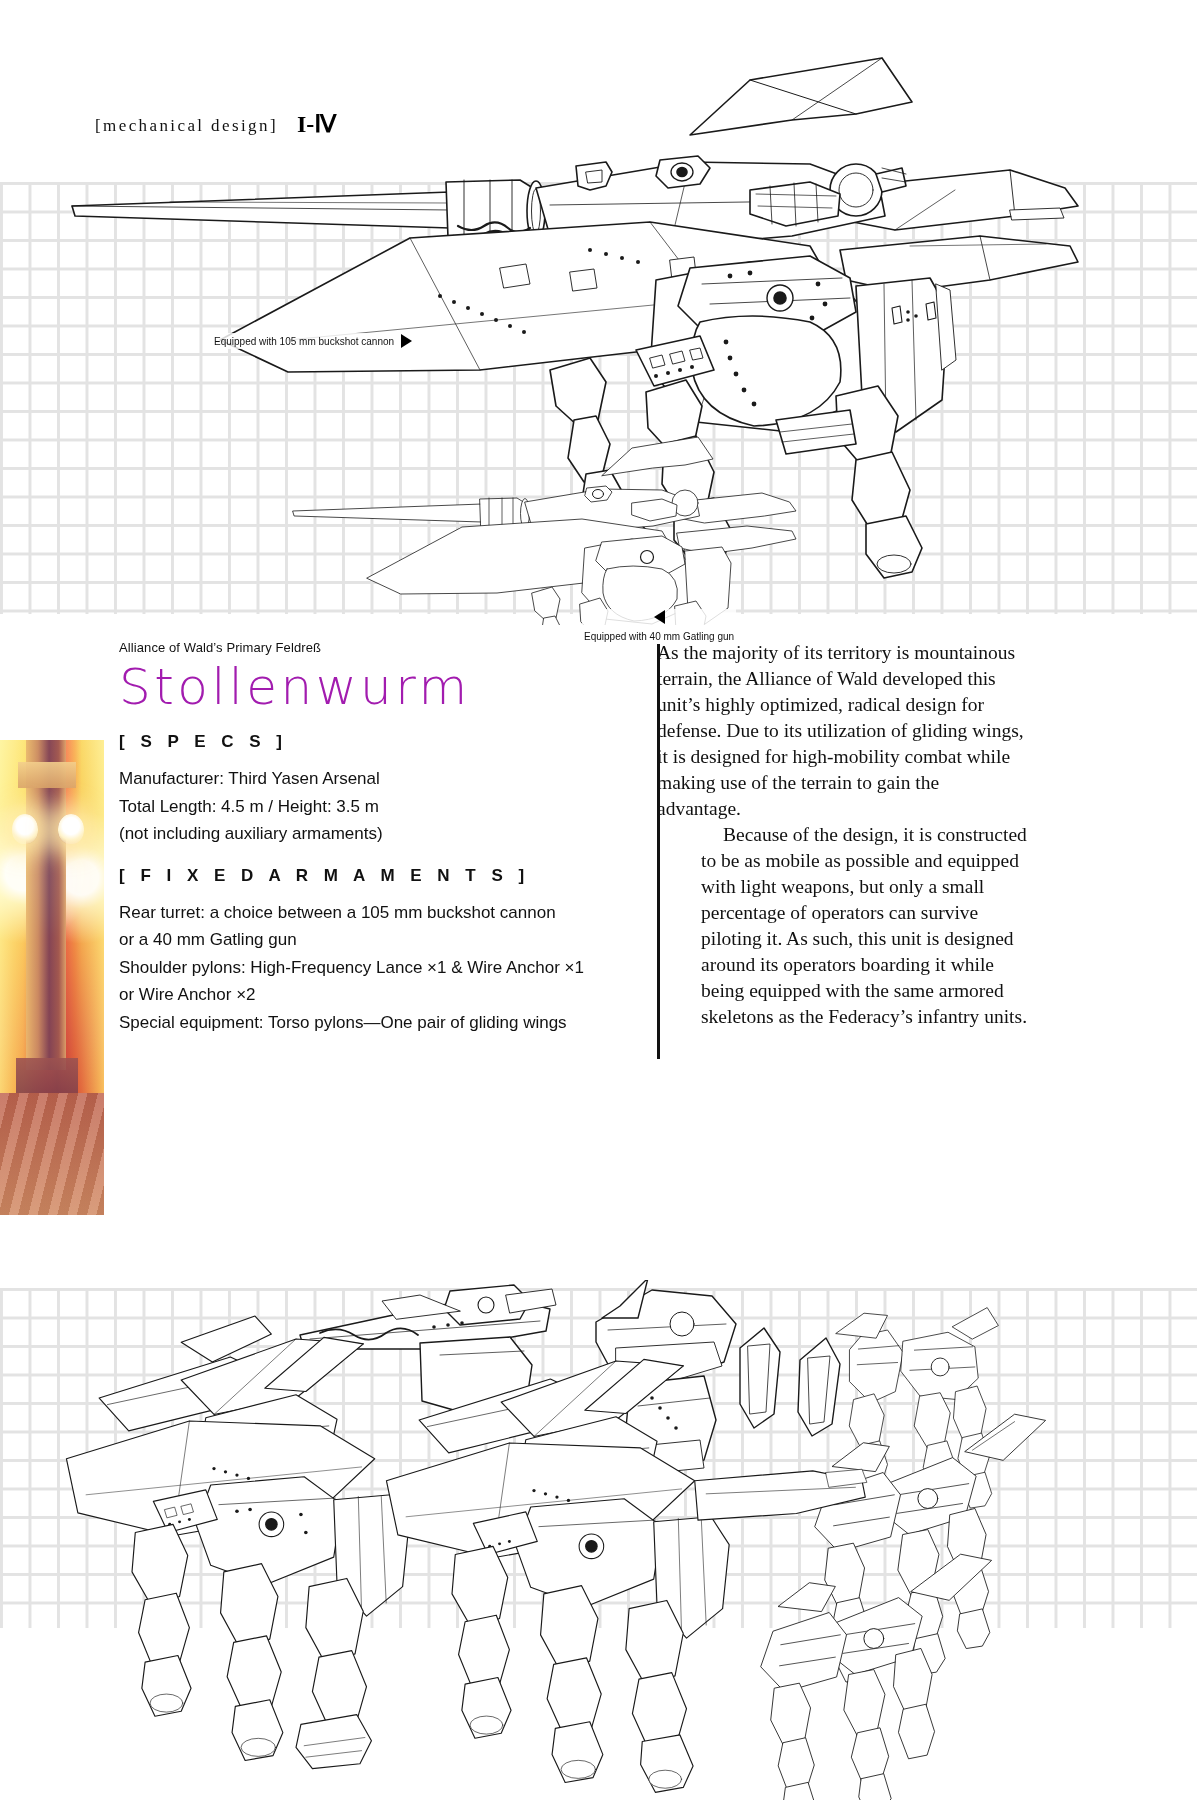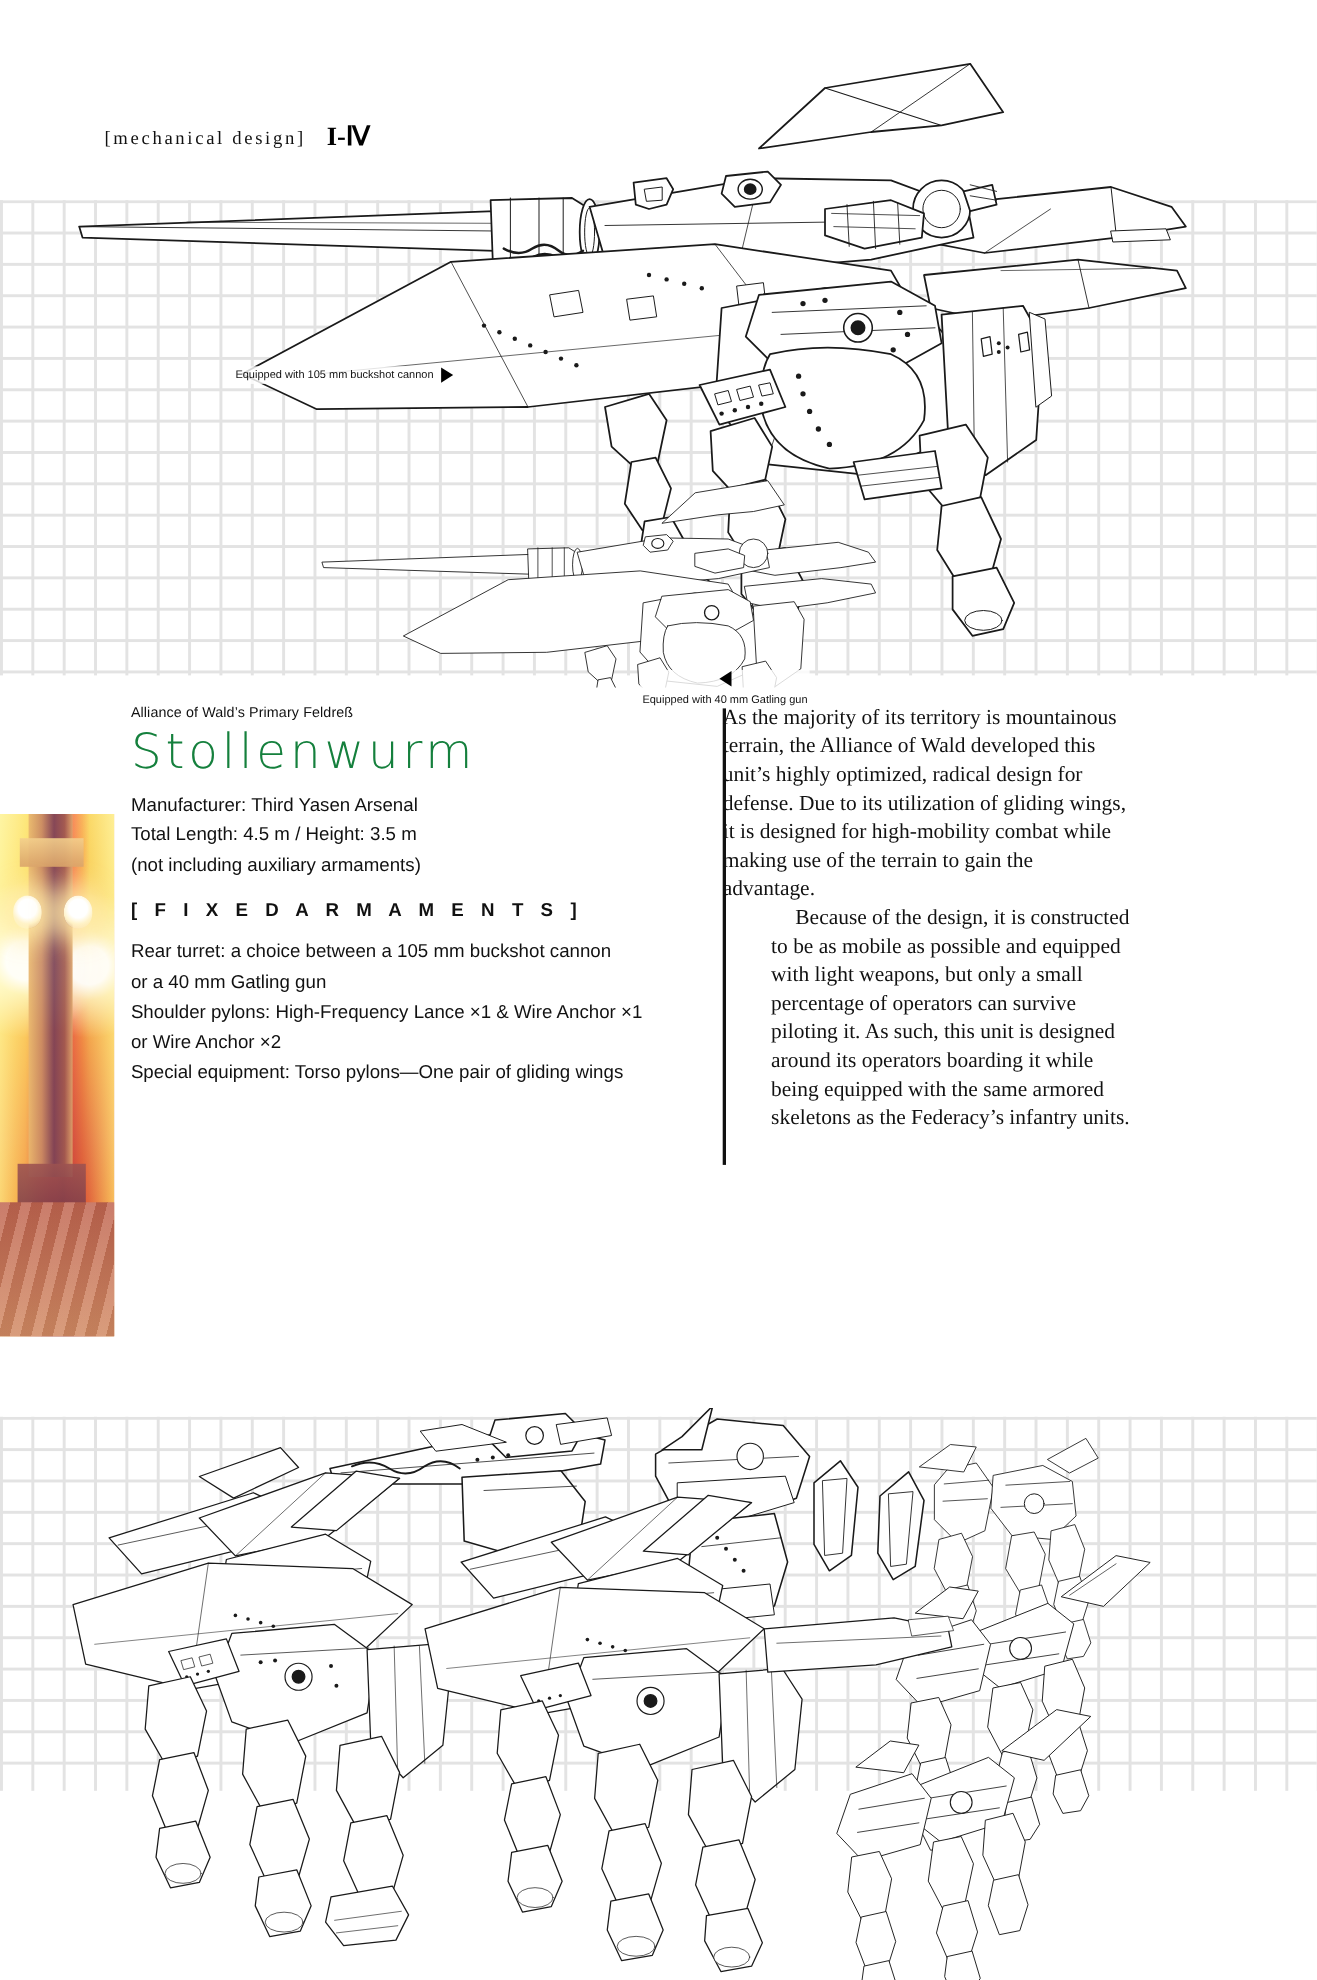--- a/index.html
+++ b/index.html
@@ -102,21 +102,21 @@
   #lamp-right{left:58px;top:74px;}
 
   
   #leftcol{position:absolute;left:119px;top:640px;width:510px;z-index:37;}
   .eyebrow{
     font-size:13px;color:#111;letter-spacing:.1px;margin:0 0 6px 0;
     font-family:"Liberation Sans", sans-serif;
   }
   .bigtitle{
     font-family:"DejaVu Sans", sans-serif;
-    font-weight:300;font-size:44px;letter-spacing:3.5px;color:#15803d;
+    font-weight:300;font-size:50px;letter-spacing:3.5px;color:#a21caf;
     margin:0 0 10px 0;line-height:1.06;
   }
   .secthead{
     font-family:"Liberation Sans", sans-serif;
     font-size:17px;font-weight:700;letter-spacing:5.5px;color:#111;
     margin:18px 0 13px 0;
   }
   .specline{
     font-size:17px;color:#111;line-height:1.62;margin:0;
     font-family:"Liberation Sans", sans-serif;
@@ -336,20 +336,21 @@
     <div class="ph-cap"></div>
     <div class="ph-base"></div>
     <div class="ph-floor"></div>
     <div class="ph-lamp" id="lamp-left"></div>
     <div class="ph-lamp" id="lamp-right"></div>
   </div>
 
   <div id="leftcol">
     <p class="eyebrow">Alliance of Wald’s Primary Feldreß</p>
     <h1 class="bigtitle">Stollenwurm</h1>
+    <h2 class="secthead">[ S P E C S ]</h2>
     <p class="specline">Manufacturer: Third Yasen Arsenal</p>
     <p class="specline">Total Length: 4.5 m / Height: 3.5 m</p>
     <p class="specline">(not including auxiliary armaments)</p>
     <h2 class="secthead">[ F I X E D   A R M A M E N T S ]</h2>
     <p class="specline">Rear turret: a choice between a 105 mm buckshot cannon</p>
     <p class="specline">or a 40 mm Gatling gun</p>
     <p class="specline">Shoulder pylons: High-Frequency Lance ×1 &amp; Wire Anchor ×1</p>
     <p class="specline">or Wire Anchor ×2</p>
     <p class="specline">Special equipment: Torso pylons—One pair of gliding wings</p>
   </div>

